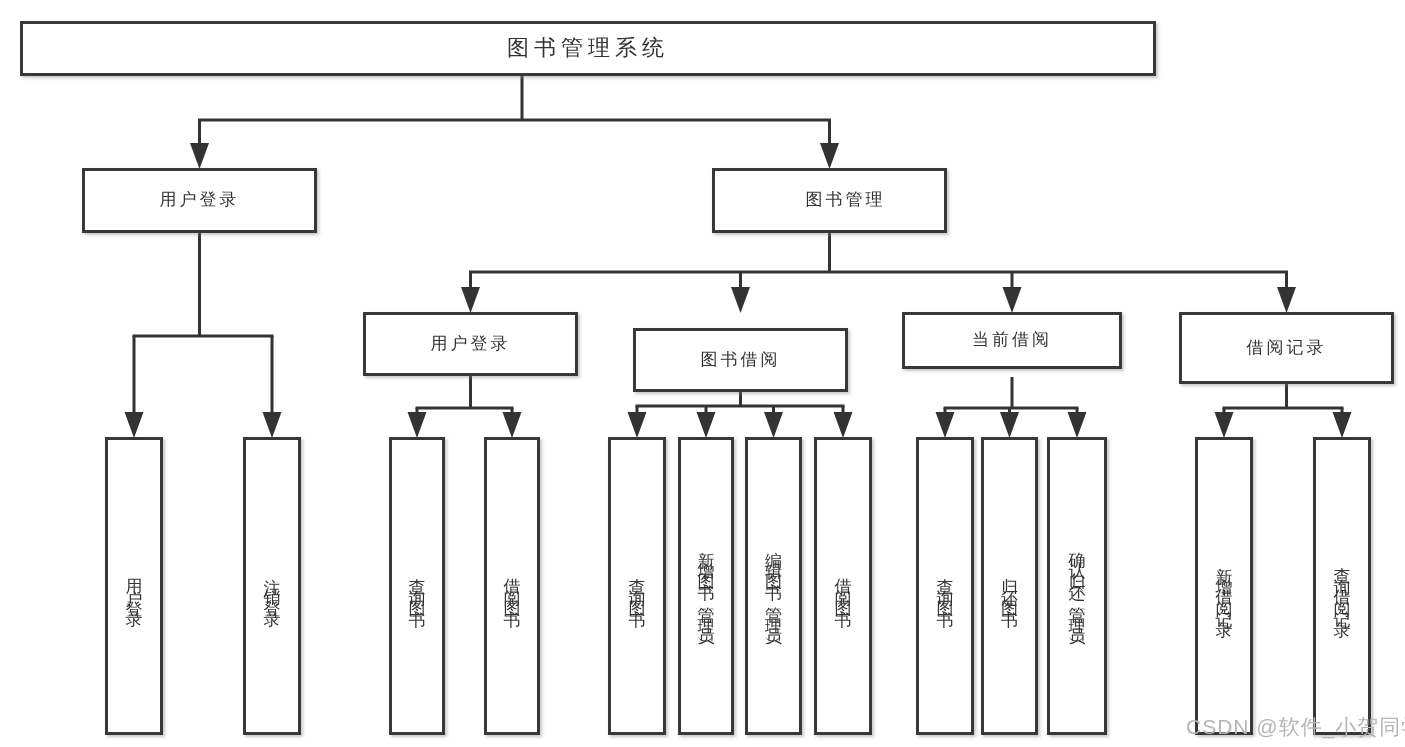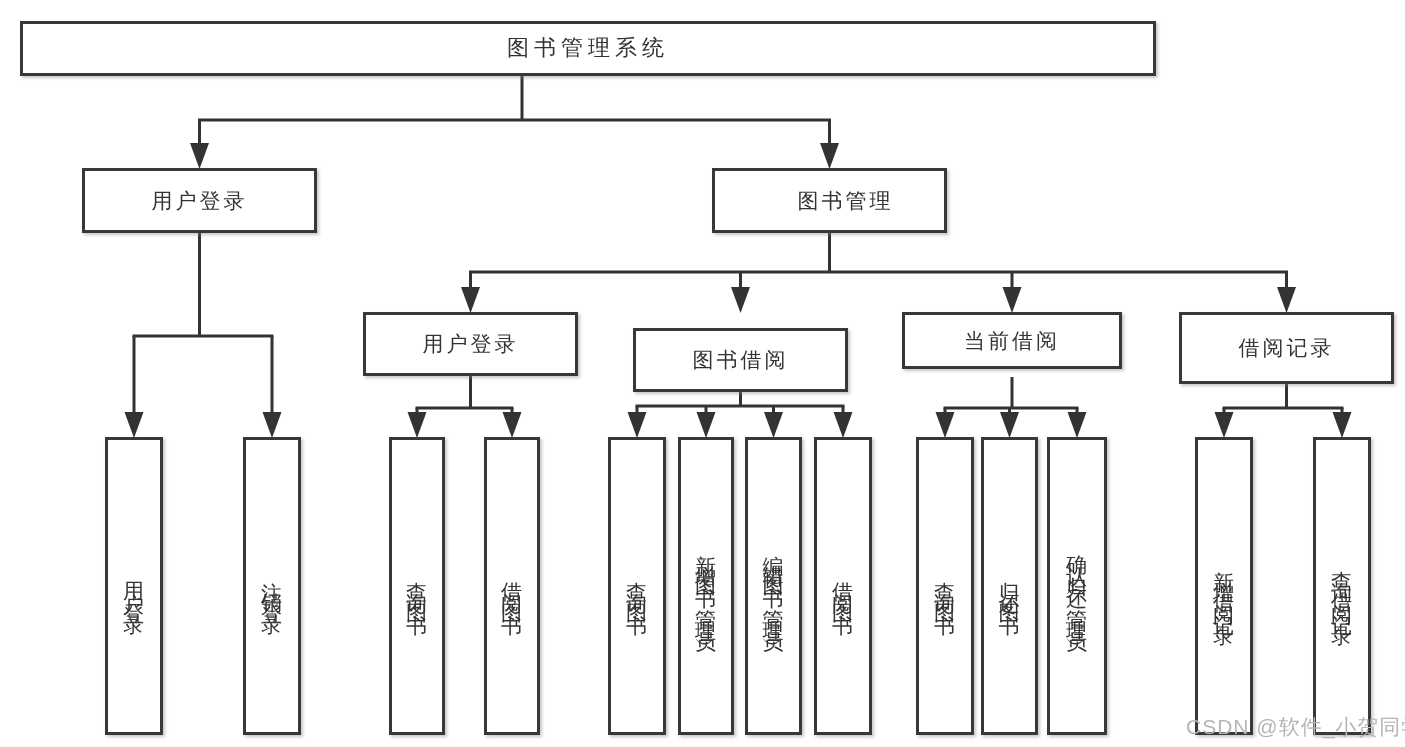--- a/index.html
+++ b/index.html
@@ -27,21 +27,21 @@
     border: 3px solid #383838;
     display: flex;
     align-items: center;
     justify-content: center;
     z-index: 2;
     box-shadow: 2px 2px 3px rgba(130,130,130,0.45);
   }
 
   .node-label {
     color: #333333;
-    font-size: 21px;
+    font-size: 17px;
     letter-spacing: 3px;
     white-space: nowrap;
     line-height: 1.2;
   }
 
   .node.root .node-label {
     font-size: 22px;
     letter-spacing: 5px;
   }
 

